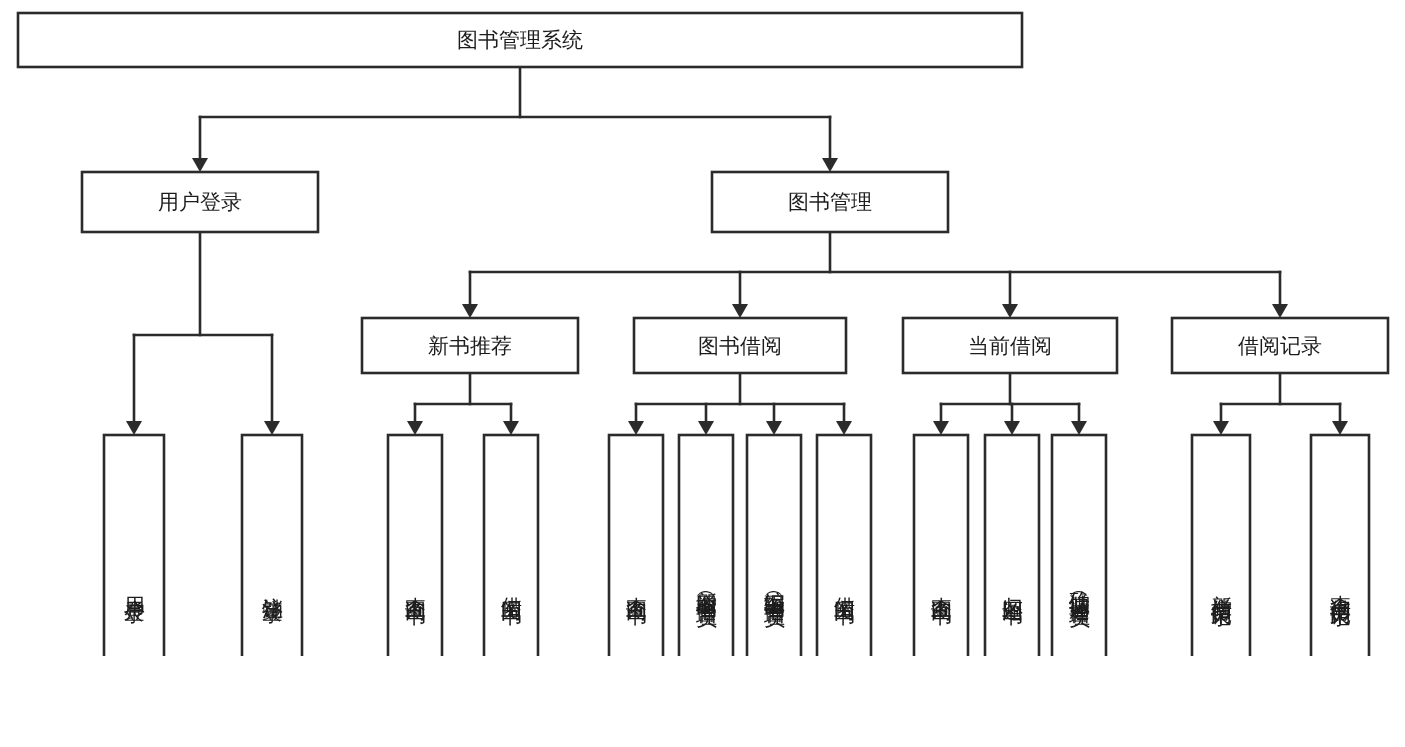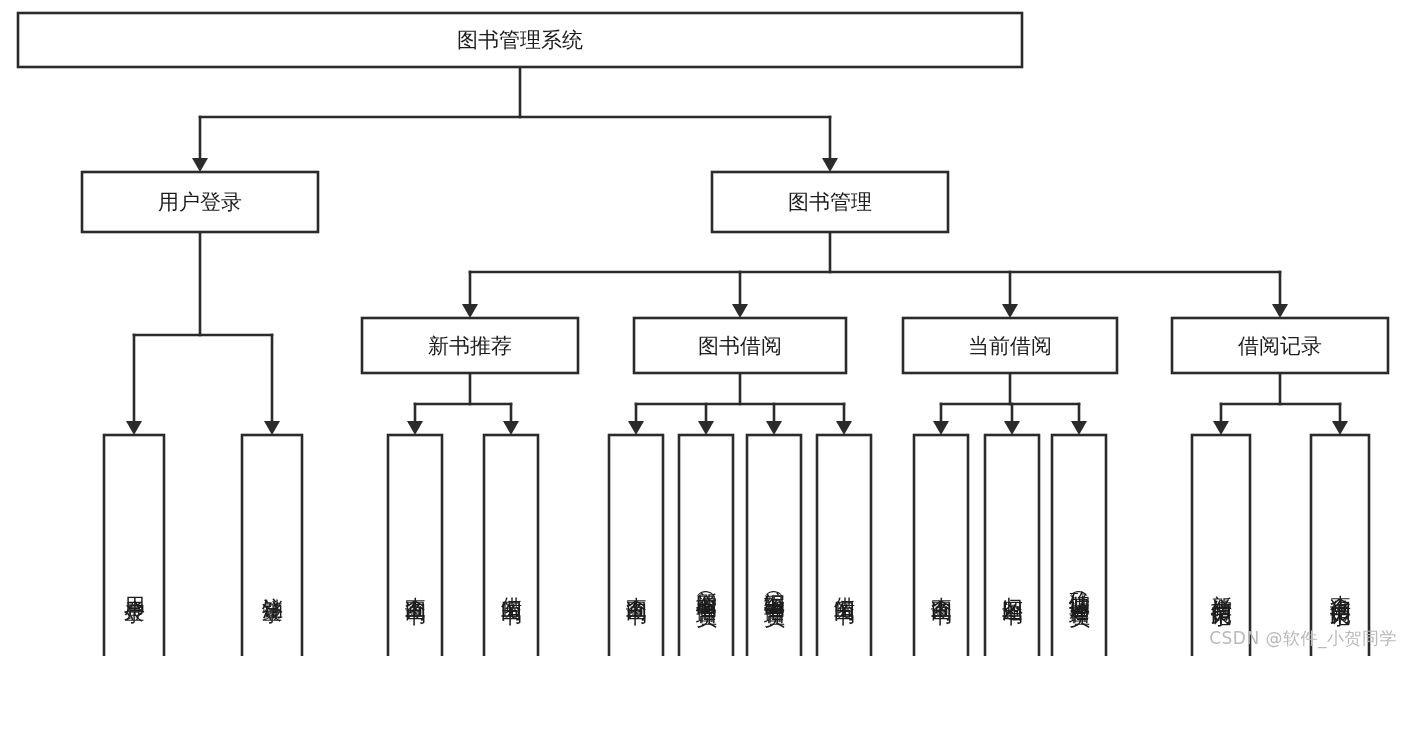--- a/index.html
+++ b/index.html
@@ -210,15 +210,14 @@
         <span class="vtext">确认归还（管理员）</span>
       </div>
       <div class="leaf-text-cell" style="left: 1192px; top: 435px; width: 58px; height: 300px;">
         <span class="vtext">新增借阅记录</span>
       </div>
       <div class="leaf-text-cell" style="left: 1311px; top: 435px; width: 58px; height: 300px;">
         <span class="vtext">查询借阅记录</span>
       </div>
     </div>
 
-  <div class="watermark">CSDN @软件_小贺同学</div>
 
 </div>
 
 </body></html>

